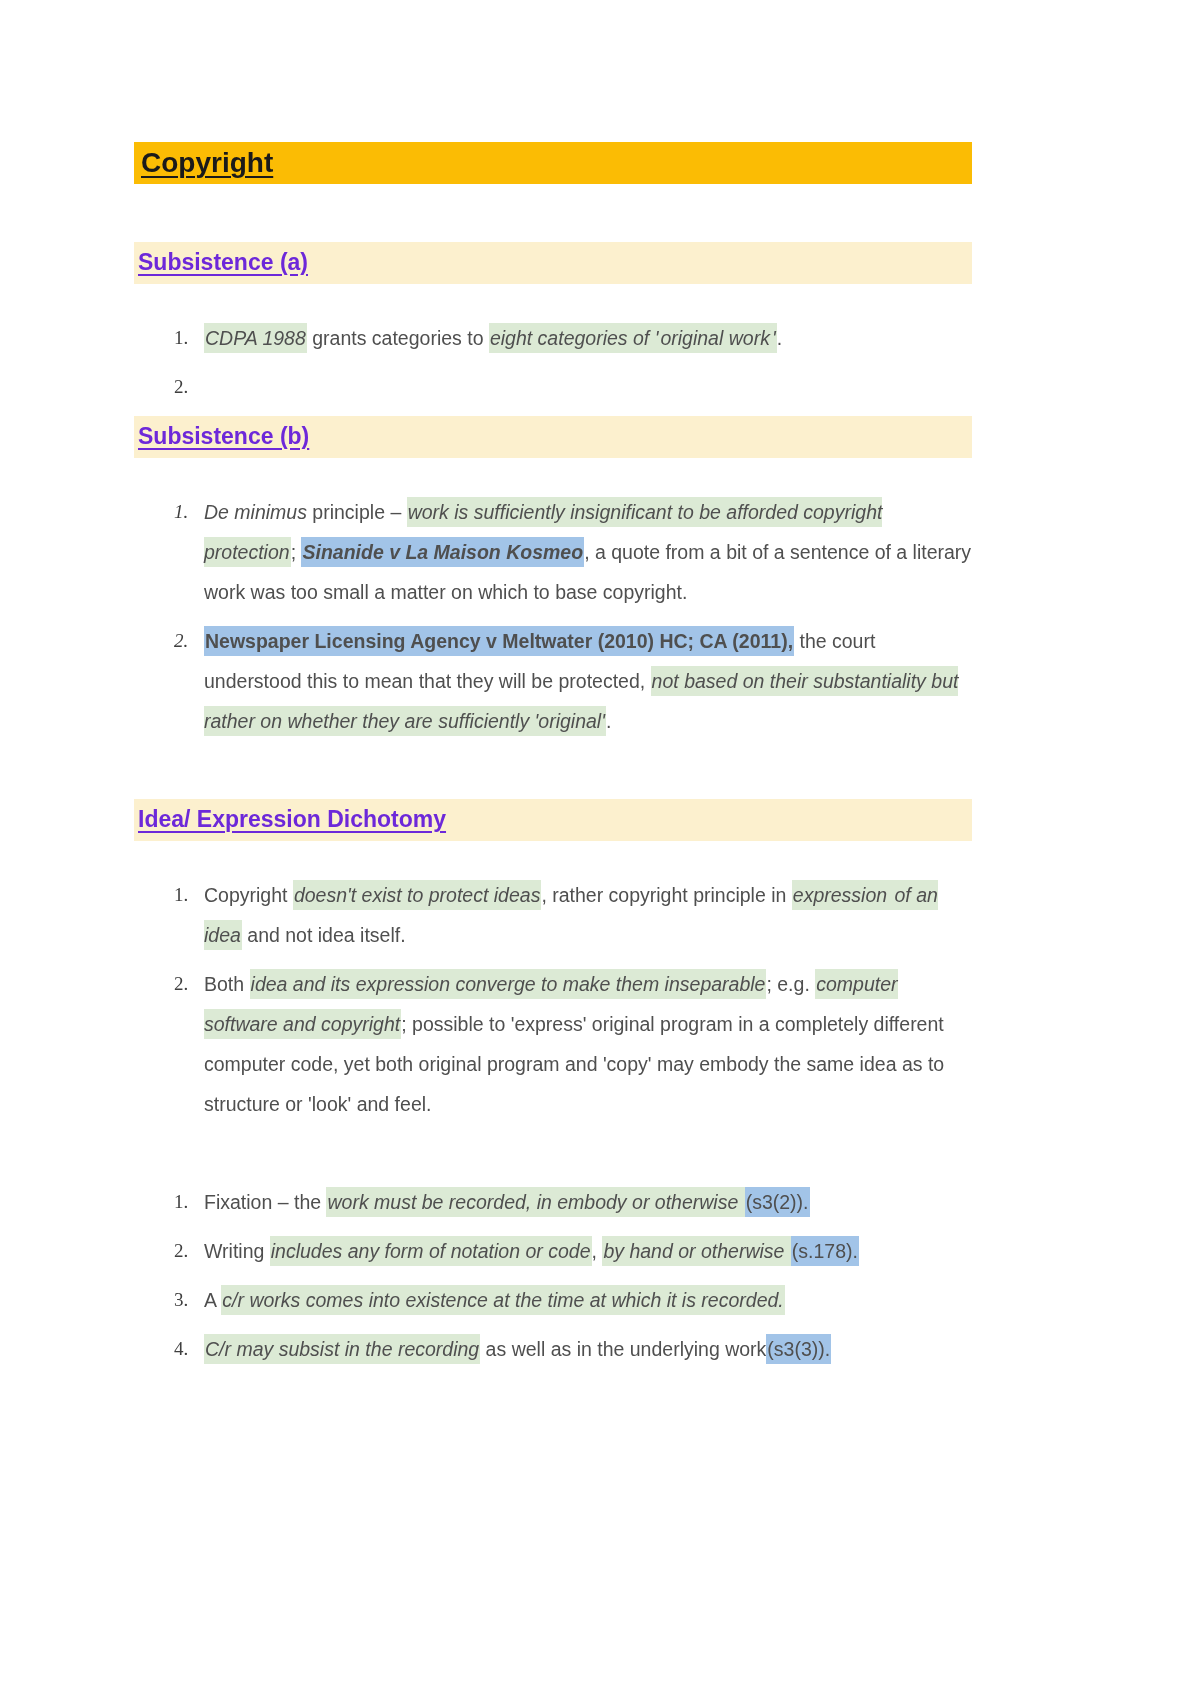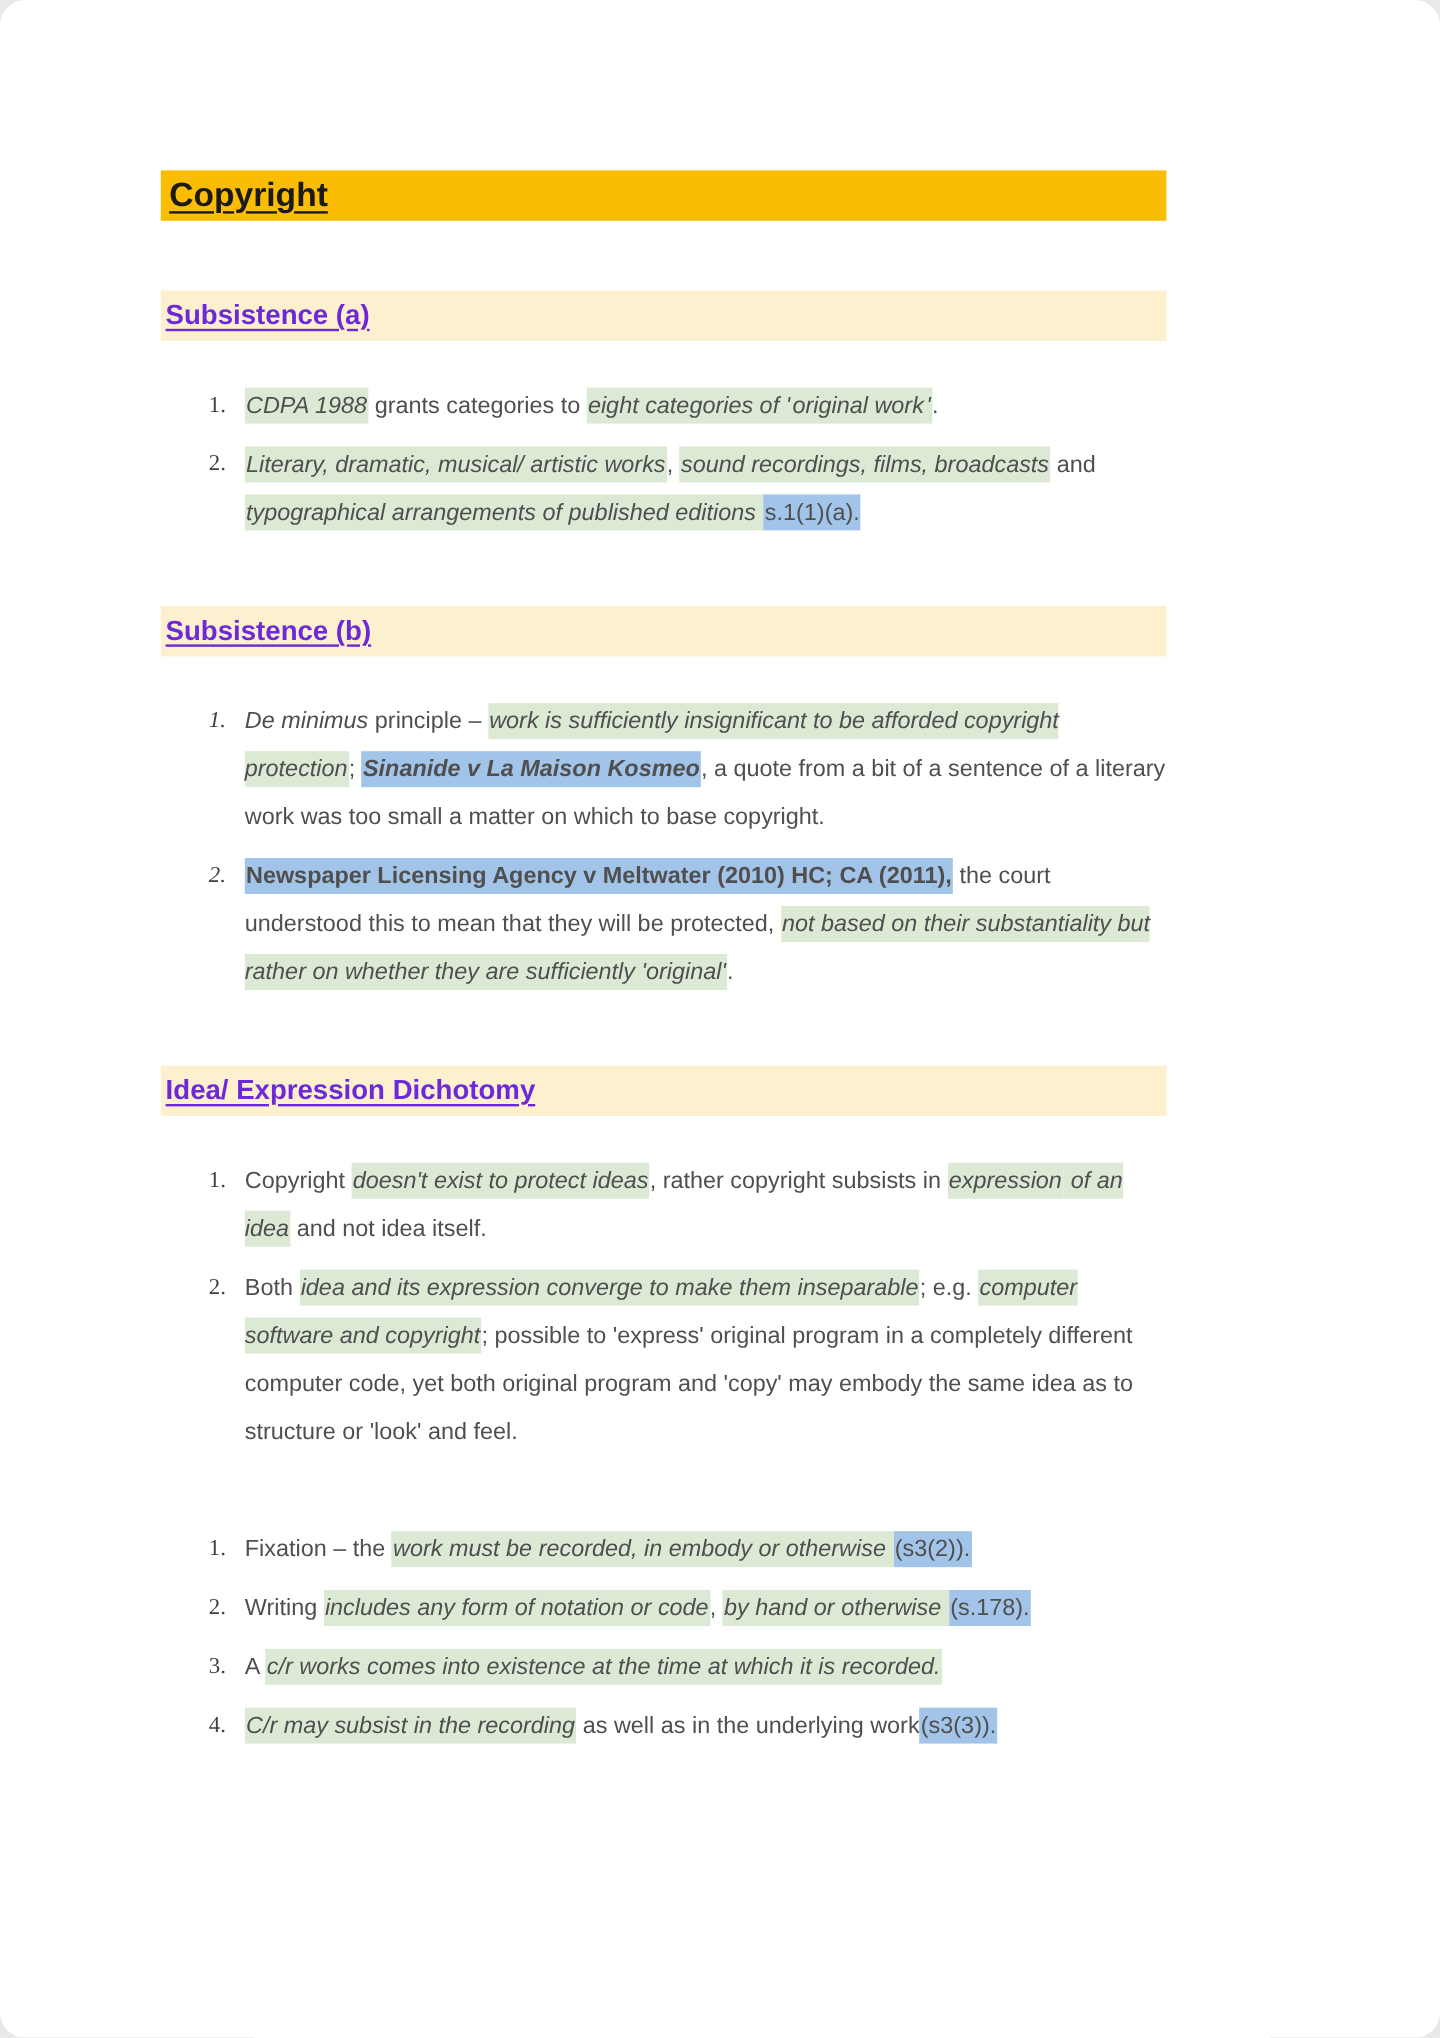--- a/index.html
+++ b/index.html
@@ -3,21 +3,20 @@
 <meta charset="utf-8">
 <style>
   html,body{margin:0;padding:0;background:#e9e9e9;}
   .doc{
     position:relative;
     width:1200px;height:1698px;
     background:#ffffff;
     font-family:"Liberation Sans", sans-serif;
     color:#4f4f4f;
     overflow:hidden;
-    border-radius:21px;
   }
   .content{position:absolute;left:134px;top:142px;width:838px;}
   .title-band{
     background:var(--c-orange,#FBBC04);
     padding:5px 8px 5px 7px;
   }
   .doc-title{
     margin:0;
     font-size:28px;line-height:32px;font-weight:bold;
     color:#1a1a1a;
@@ -71,34 +70,34 @@
 <div class="doc">
   <div class="content">
     <div class="title-band">
       <h1 class="doc-title">Copyright</h1>
     </div>
     <div>
         <section class="section">
           <div class="heading-band"><h2 class="section-heading">Subsistence (a)</h2></div>
           <ol class="items">
             <li><span class="num">1.</span><span><span class="hl-green">CDPA 1988</span><span> grants categories to </span><span class="hl-green">eight categories of '</span><span class="hl-green i">original work</span><span class="hl-green">'</span><span>.</span></span></li>
-            <li><span class="num">2.</span><span><span class="hl-green">Literary, dramatic, musical/ artistic works</span><span>, </span><span class="hl-green">sound recordings, films, broadcasts</span><span> and </span><span class="hl-green">typographical arrangements of published editions </span><span class="hl-blue">s.1(1)(a).</span></span></li>
+            <li><span class="num">2.</span></li>
           </ol>
         </section>
         <section class="section">
           <div class="heading-band"><h2 class="section-heading">Subsistence (b)</h2></div>
           <ol class="items">
             <li><span class="num it">1.</span><span><span class="i">De minimus</span><span> principle – </span><span class="hl-green">work is sufficiently insignificant to be afforded copyright protection</span><span>; </span><span class="hl-blue b i">Sinanide v La Maison Kosmeo</span><span>, a quote from a bit of a sentence of a literary work was too small a matter on which to base copyright.</span></span></li>
             <li><span class="num it">2.</span><span><span class="hl-blue b">Newspaper Licensing Agency v Meltwater (2010) HC; CA (2011),</span><span> the court understood this to mean that they will be protected, </span><span class="hl-green">not based on their substantiality but rather on whether they are sufficiently 'original'</span><span>.</span></span></li>
           </ol>
         </section>
         <section class="section">
           <div class="heading-band"><h2 class="section-heading">Idea/ Expression Dichotomy</h2></div>
           <ol class="items">
-            <li><span class="num">1.</span><span><span>Copyright </span><span class="hl-green">doesn't exist to protect ideas</span><span>, rather copyright subsists in </span><span class="hl-green i">expression</span><span class="hl-green"> of an idea</span><span> and not idea itself.</span></span></li>
+            <li><span class="num">1.</span><span><span>Copyright </span><span class="hl-green">doesn't exist to protect ideas</span><span>, rather copyright principle in </span><span class="hl-green i">expression</span><span class="hl-green"> of an idea</span><span> and not idea itself.</span></span></li>
             <li><span class="num">2.</span><span><span>Both </span><span class="hl-green">idea and its expression converge to make them inseparable</span><span>; e.g. </span><span class="hl-green">computer software and copyright</span><span>; possible to 'express' original program in a completely different computer code, yet both original program and 'copy' may embody the same idea as to structure or 'look' and feel.</span></span></li>
           </ol>
         </section>
         <section class="section">
           <ol class="items">
             <li><span class="num">1.</span><span><span>Fixation – the </span><span class="hl-green">work must be recorded, in embody or otherwise </span><span class="hl-blue">(s3(2)).</span></span></li>
             <li><span class="num">2.</span><span><span>Writing </span><span class="hl-green">includes any form of notation or code</span><span>, </span><span class="hl-green">by hand or otherwise </span><span class="hl-blue">(s.178).</span></span></li>
             <li><span class="num">3.</span><span><span>A </span><span class="hl-green">c/r works comes into existence at the time at which it is recorded.</span></span></li>
             <li><span class="num">4.</span><span><span class="hl-green">C/r may subsist in the recording</span><span> as well as in the underlying work</span><span class="hl-blue">(s3(3)).</span></span></li>
           </ol>

